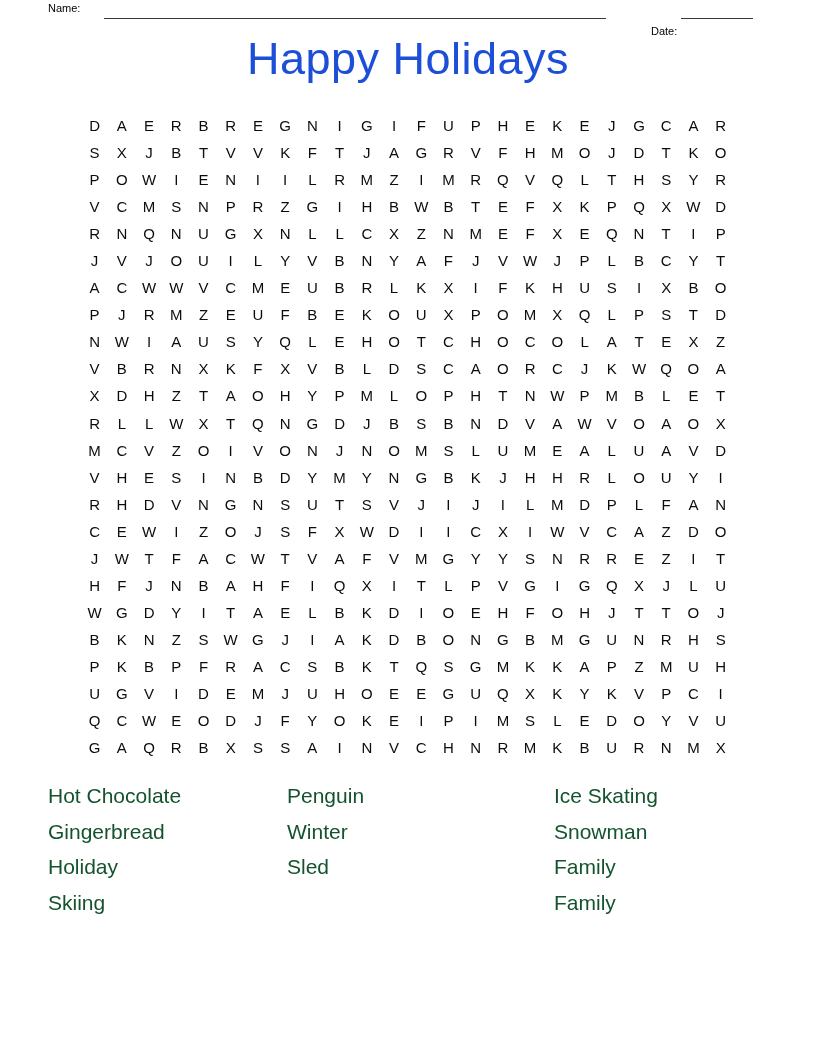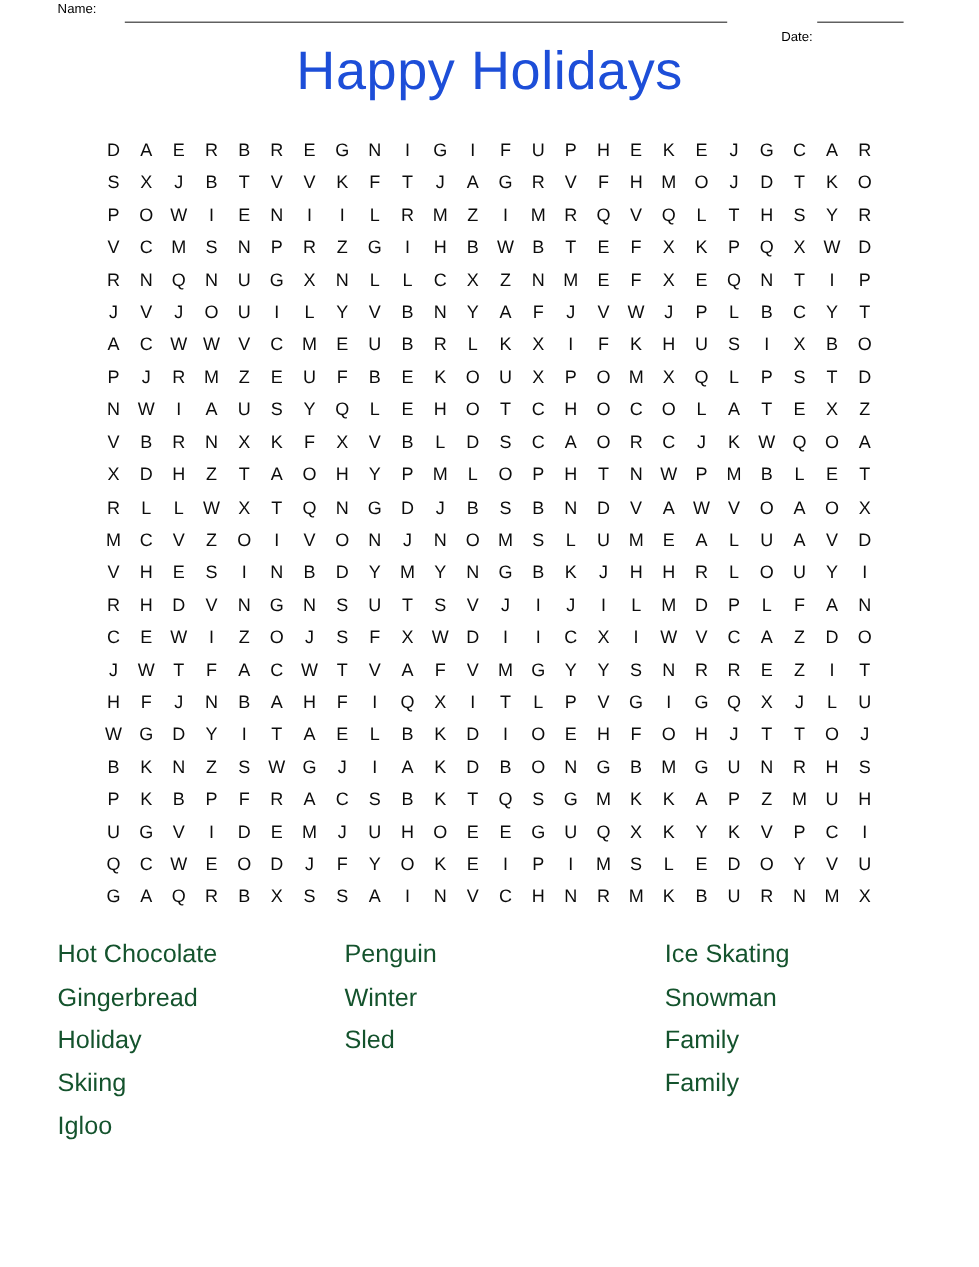--- a/index.html
+++ b/index.html
@@ -665,21 +665,20 @@
       <div class="cell">M</div>
       <div class="cell">X</div>
     </div>
 
   <div class="words">
     <div class="wcol wcol-1">
         <div class="word">Hot Chocolate</div>
         <div class="word">Gingerbread</div>
         <div class="word">Holiday</div>
         <div class="word">Skiing</div>
-        <div class="word">Igloo</div>
       </div>
     <div class="wcol wcol-2">
         <div class="word">Penguin</div>
         <div class="word">Winter</div>
         <div class="word">Sled</div>
       </div>
     <div class="wcol wcol-3">
         <div class="word">Ice Skating</div>
         <div class="word">Snowman</div>
         <div class="word">Family</div>

